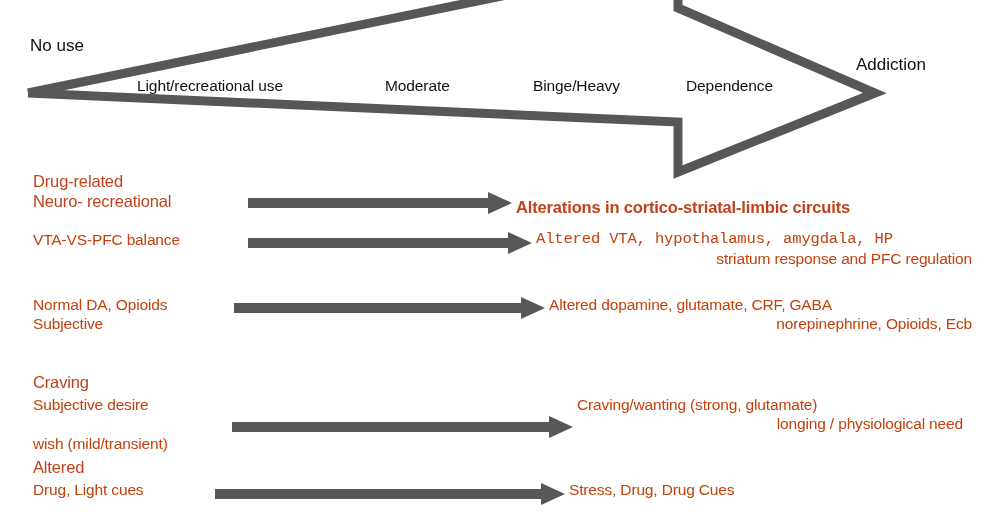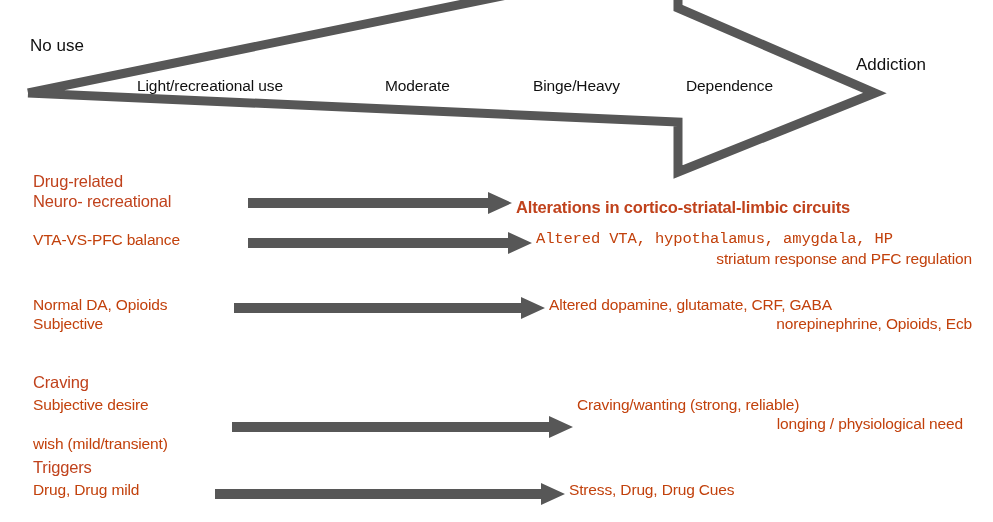--- a/index.html
+++ b/index.html
@@ -111,25 +111,25 @@
   <div class="lbl red big" style="left:33px; top:373px;">Craving</div>
   <div class="lbl" style="left:33px; top:396px;">Subjective desire</div>
   <div class="lbl" style="left:33px; top:415px;margin-top:20px;">wish (mild/transient)</div>
 
   <div class="flow-arrow" style="left:232px; top:416px; width:341px;">
     <svg viewBox="0 0 341 22" preserveAspectRatio="none">
       <path d="M0,6 L317,6 L317,0 L341,11 L317,22 L317,16 L0,16 Z" fill="#575757"></path>
     </svg>
   </div>
 
-  <div class="lbl" style="left:577px; top:396px;">Craving/wanting (strong, reliable)</div>
+  <div class="lbl" style="left:577px; top:396px;">Craving/wanting (strong, glutamate)</div>
   <div class="lbl" style="left:577px; top:415px; width:386px; text-align:right;">longing / physiological need</div>
 
-  <div class="lbl red big" style="left:33px; top:458px;">Triggers</div>
-  <div class="lbl" style="left:33px; top:481px;">Drug, Drug mild</div>
+  <div class="lbl red big" style="left:33px; top:458px;">Altered</div>
+  <div class="lbl" style="left:33px; top:481px;">Drug, Light cues</div>
 
   <div class="flow-arrow" style="left:215px; top:483px; width:350px;">
     <svg viewBox="0 0 350 22" preserveAspectRatio="none">
       <path d="M0,6 L326,6 L326,0 L350,11 L326,22 L326,16 L0,16 Z" fill="#575757"></path>
     </svg>
   </div>
 
   <div class="lbl" style="left:569px; top:481px;">Stress, Drug, Drug Cues</div>
 
 </div>

